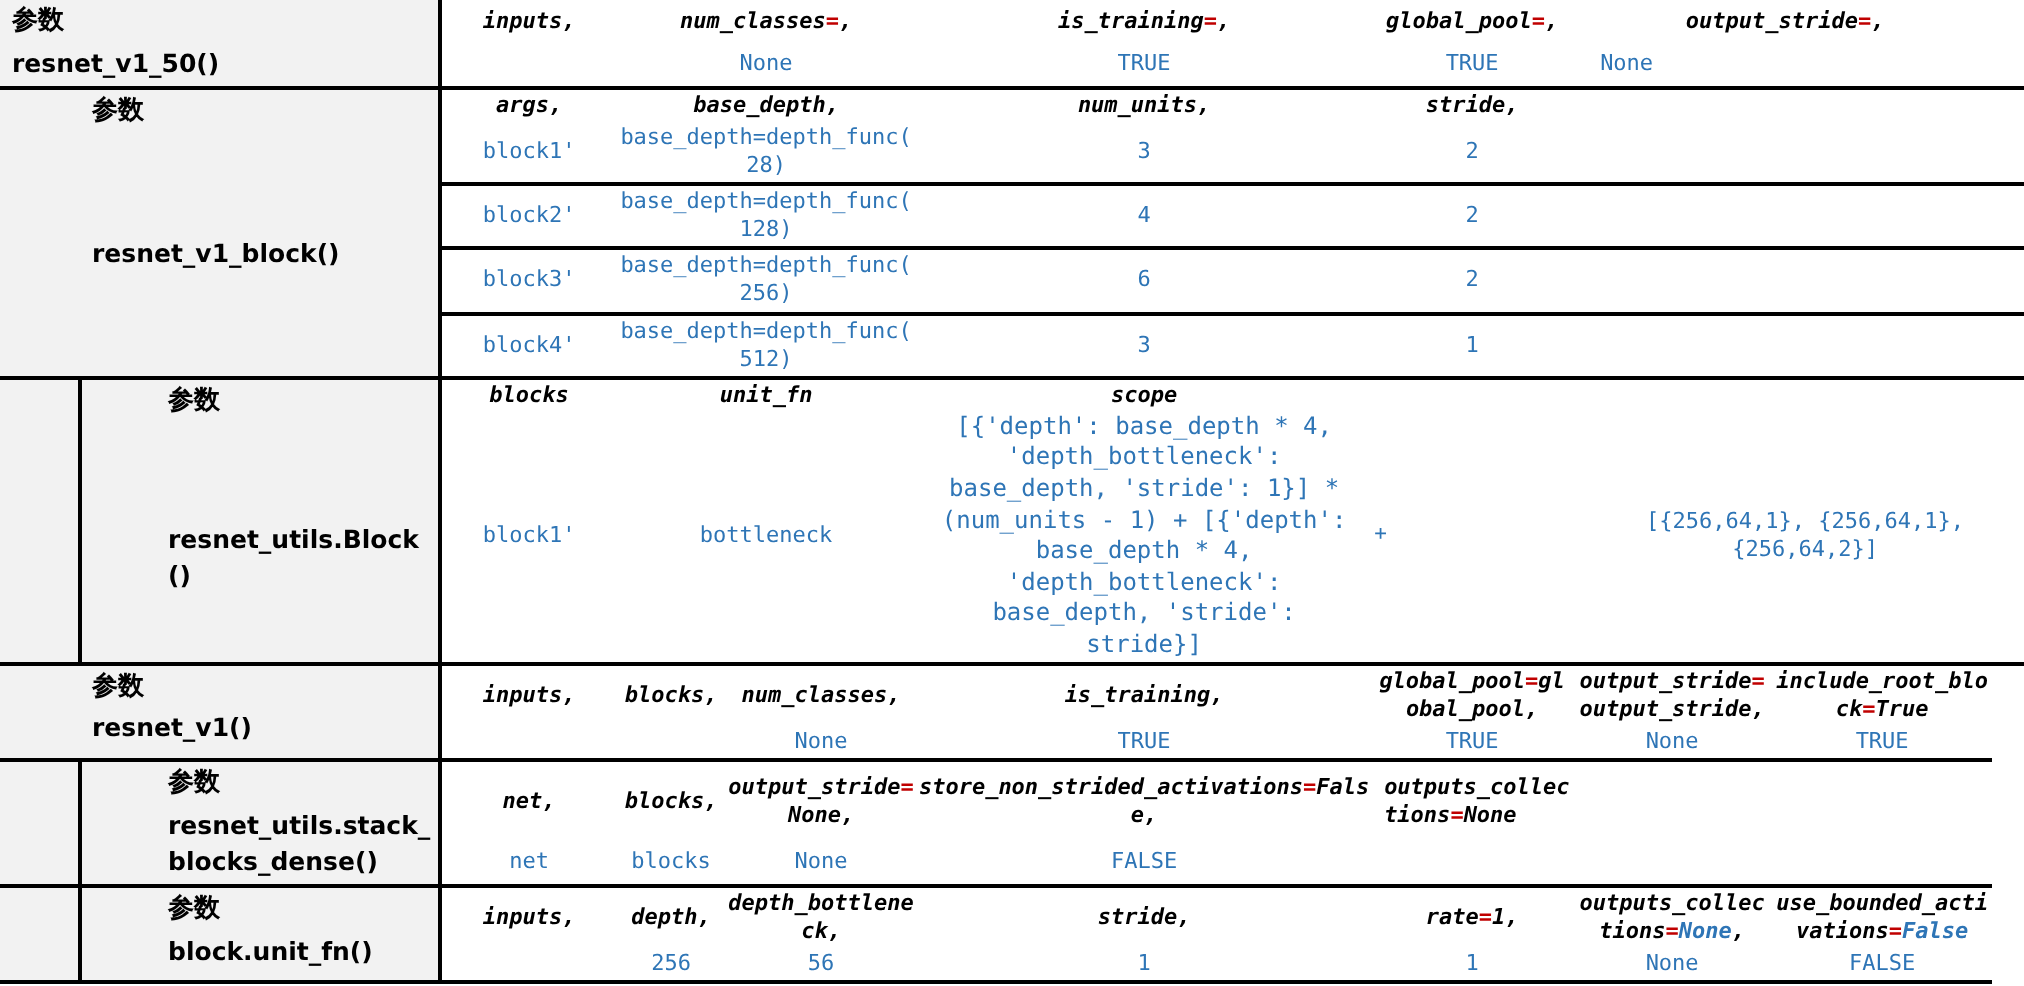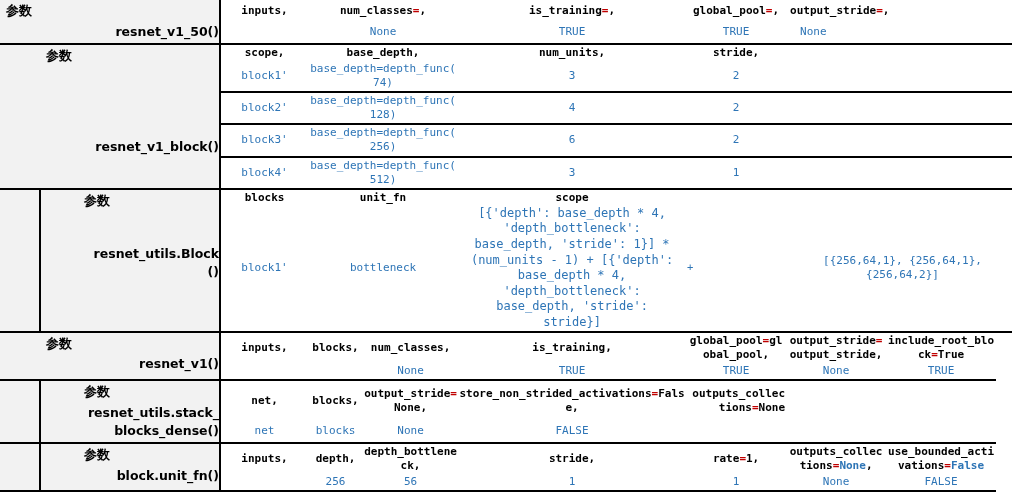--- a/index.html
+++ b/index.html
@@ -34,40 +34,40 @@
     border-bottom:2px solid #000;
     padding:2px 0 2px 6px;
     font-family:"DejaVu Sans", sans-serif;
     font-weight:bold;
     font-size:12.5px;
     line-height:1.45;
     vertical-align:top;
     word-break:break-all;
   }
   .lbl .cn{ display:block; font-size:13px; }
-  .lbl .fn{ display:block; margin-top:2px;text-align:right; }
+  .lbl .fn{ display:block; margin-top:2px; }
   .indent{
     background:#F2F2F2;
     border-top:2px solid #000;
     border-bottom:2px solid #000;
     border-right:2px solid #000;
   }
   .indent.nb{ border-right:none; }
 
   
   .dc{
     text-align:center;
     font-size:11px;
     line-height:1.28;
     padding:1px 1px;
     vertical-align:middle;
     word-wrap:break-word;
     overflow-wrap:break-word;
   }
-  .hd{ font-weight:bold; }
+  .hd{ font-weight:bold;font-style:italic; }
   .val{ color:#2E75B6; }
   .eq{ color:#C00000; font-weight:bold; }
   .bluewd{ color:#2E75B6; }
   .tb{ border-top:2px solid #000; }
   .bb{ border-bottom:2px solid #000; }
   .args{ font-size:12px; line-height:1.3; color:#2E75B6;}
   .tiny{ font-size:10.5px; }
 </style>
 </head>
 <body>
@@ -91,48 +91,48 @@
   <tbody>
         <tr>
     <td class="lbl" colspan="3" rowspan="2" style="border-top:none;border-bottom:2px solid #000;">
       <span class="cn">参数</span>
       <span class="fn">resnet_v1_50()</span>
     </td>
     <td class="dc hd">inputs,</td>
     <td class="dc hd" colspan="2">num_classes<span class="eq">=</span>,</td>
     <td class="dc hd" colspan="2">is_training<span class="eq">=</span>,</td>
     <td class="dc hd">global_pool<span class="eq">=</span>,</td>
-    <td class="dc hd" colspan="2" style="text-align:left;padding-left:4px">output_stride<span class="eq">=</span>,</td>
+    <td class="dc hd" colspan="2" style="text-align:center;padding-left:4px">output_stride<span class="eq">=</span>,</td>
     <td class="dc"></td>
   </tr>
   <tr>
     <td class="dc bb"></td>
     <td class="dc bb val" colspan="2">None</td>
     <td class="dc bb val" colspan="2">TRUE</td>
     <td class="dc bb val">TRUE</td>
     <td class="dc bb val" colspan="2" style="text-align:left;padding-left:14px">None</td>
     <td class="dc bb"></td>
   </tr>
 
   <tr>
     <td class="indent" rowspan="9" style="border-right:none;"></td>
     <td class="lbl" colspan="2" rowspan="9">
       <span class="cn">参数</span>
-      <span class="fn" style="margin-top:72px">resnet_v1_block()</span>
-    </td>
-    <td class="dc hd">scope,</td>
+      <span class="fn" style="margin-top:52px">resnet_v1_block()</span>
+    </td>
+    <td class="dc hd">args,</td>
     <td class="dc hd" colspan="2">base_depth,</td>
     <td class="dc hd" colspan="2">num_units,</td>
     <td class="dc hd">stride,</td>
     <td class="dc" colspan="3"></td>
   </tr>
 
   <tr>
     <td class="dc val" rowspan="2">block1'</td>
-    <td class="dc val" colspan="2" rowspan="2">base_depth=depth_func(74)</td>
+    <td class="dc val" colspan="2" rowspan="2">base_depth=depth_func(28)</td>
     <td class="dc val" colspan="2" rowspan="2">3</td>
     <td class="dc val" rowspan="2">2</td>
     <td class="dc" colspan="3" rowspan="2"></td>
   </tr>
   <tr></tr>
 
   <tr>
     <td class="dc val tb" rowspan="2">block2'</td>
     <td class="dc val tb" colspan="2" rowspan="2">base_depth=depth_func(128)</td>
     <td class="dc val tb" colspan="2" rowspan="2">4</td>
@@ -157,21 +157,21 @@
     <td class="dc val tb bb" rowspan="2">1</td>
     <td class="dc tb bb" colspan="3" rowspan="2"></td>
   </tr>
   <tr></tr>
 
   <tr>
     <td class="indent" rowspan="2" style="border-right:2px solid #000;"></td>
     <td class="indent nb" rowspan="2" style="border-right:none"></td>
     <td class="lbl" rowspan="2">
       <span class="cn">参数</span>
-      <span class="fn" style="margin-top:34px">resnet_utils.Block()</span>
+      <span class="fn" style="margin-top:50px">resnet_utils.Block()</span>
     </td>
     <td class="dc hd">blocks</td>
     <td class="dc hd" colspan="2">unit_fn</td>
     <td class="dc hd" colspan="2">scope</td>
     <td class="dc" colspan="4"></td>
   </tr>
   <tr>
     <td class="dc val bb">block1'</td>
     <td class="dc val bb" colspan="2">bottleneck</td>
     <td class="dc bb args" colspan="2" style="padding:0 6px">[{'depth': base_depth * 4, 'depth_bottleneck': base_depth, 'stride': 1}] * (num_units - 1) + [{'depth': base_depth * 4, 'depth_bottleneck': base_depth, 'stride': stride}]</td>
@@ -207,21 +207,21 @@
     <td class="indent" rowspan="2" style="border-right:2px solid #000"></td>
     <td class="indent nb" rowspan="2" style="border-right:none"></td>
     <td class="lbl" rowspan="2">
       <span class="cn">参数</span>
       <span class="fn">resnet_utils.stack_blocks_dense()</span>
     </td>
     <td class="dc hd">net,</td>
     <td class="dc hd">blocks,</td>
     <td class="dc hd">output_stride<span class="eq">=</span>None,</td>
     <td class="dc hd" colspan="2">store_non_strided_activations<span class="eq">=</span>False,</td>
-    <td class="dc hd" style="text-align:right;padding-left:6px">outputs_collections<span class="eq">=</span>None</td>
+    <td class="dc hd" style="text-align:left;padding-left:6px">outputs_collections<span class="eq">=</span>None</td>
     <td class="dc" colspan="2"></td>
   </tr>
   <tr>
     <td class="dc bb val">net</td>
     <td class="dc bb val">blocks</td>
     <td class="dc bb val">None</td>
     <td class="dc bb val" colspan="2">FALSE</td>
     <td class="dc bb"></td>
     <td class="dc bb" colspan="2"></td>
   </tr>

